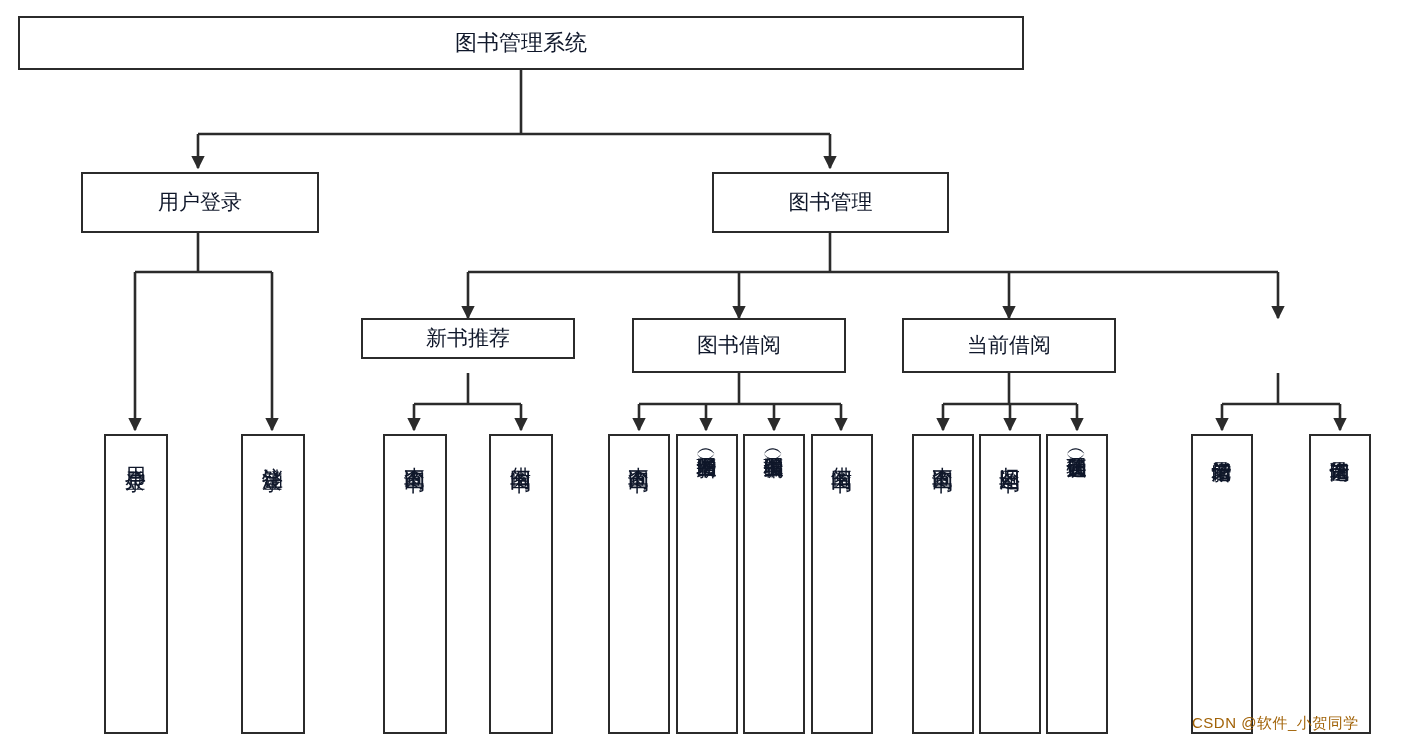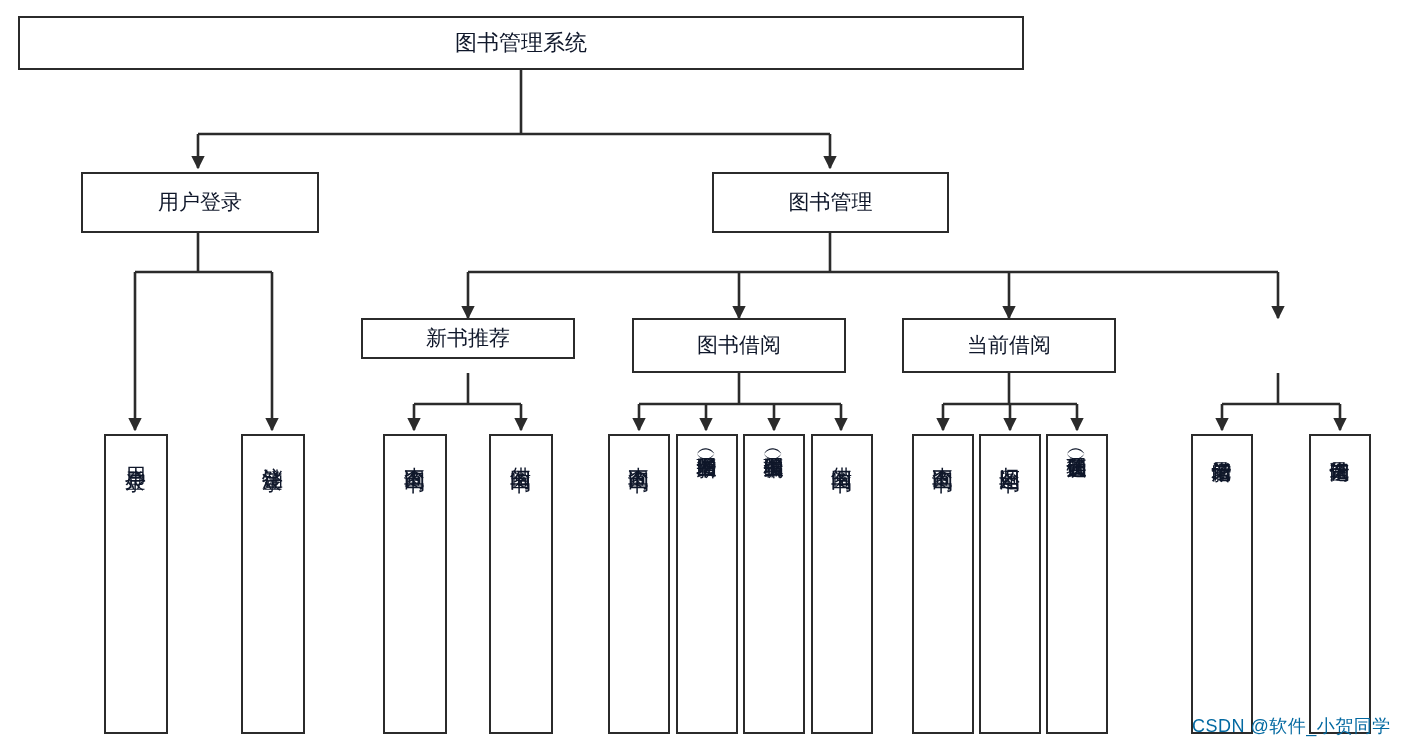--- a/index.html
+++ b/index.html
@@ -62,22 +62,22 @@
     letter-spacing: 2px;
     line-height: 1;
     white-space: nowrap;
   }
   .node.vert.tight .node-label {
     font-size: 20px;
     letter-spacing: 0px;
   }
   .watermark {
     position: absolute;
-    color: #0369a1;
-    font-size: 18px;
+    color: #a16207;
+    font-size: 15px;
     white-space: nowrap;
     letter-spacing: 0.5px;
   }
 </style>
 </head>
 <body>
 
 <div id="canvas">
 
   <svg id="edges" viewBox="0 0 1405 747" xmlns="http://www.w3.org/2000/svg">

